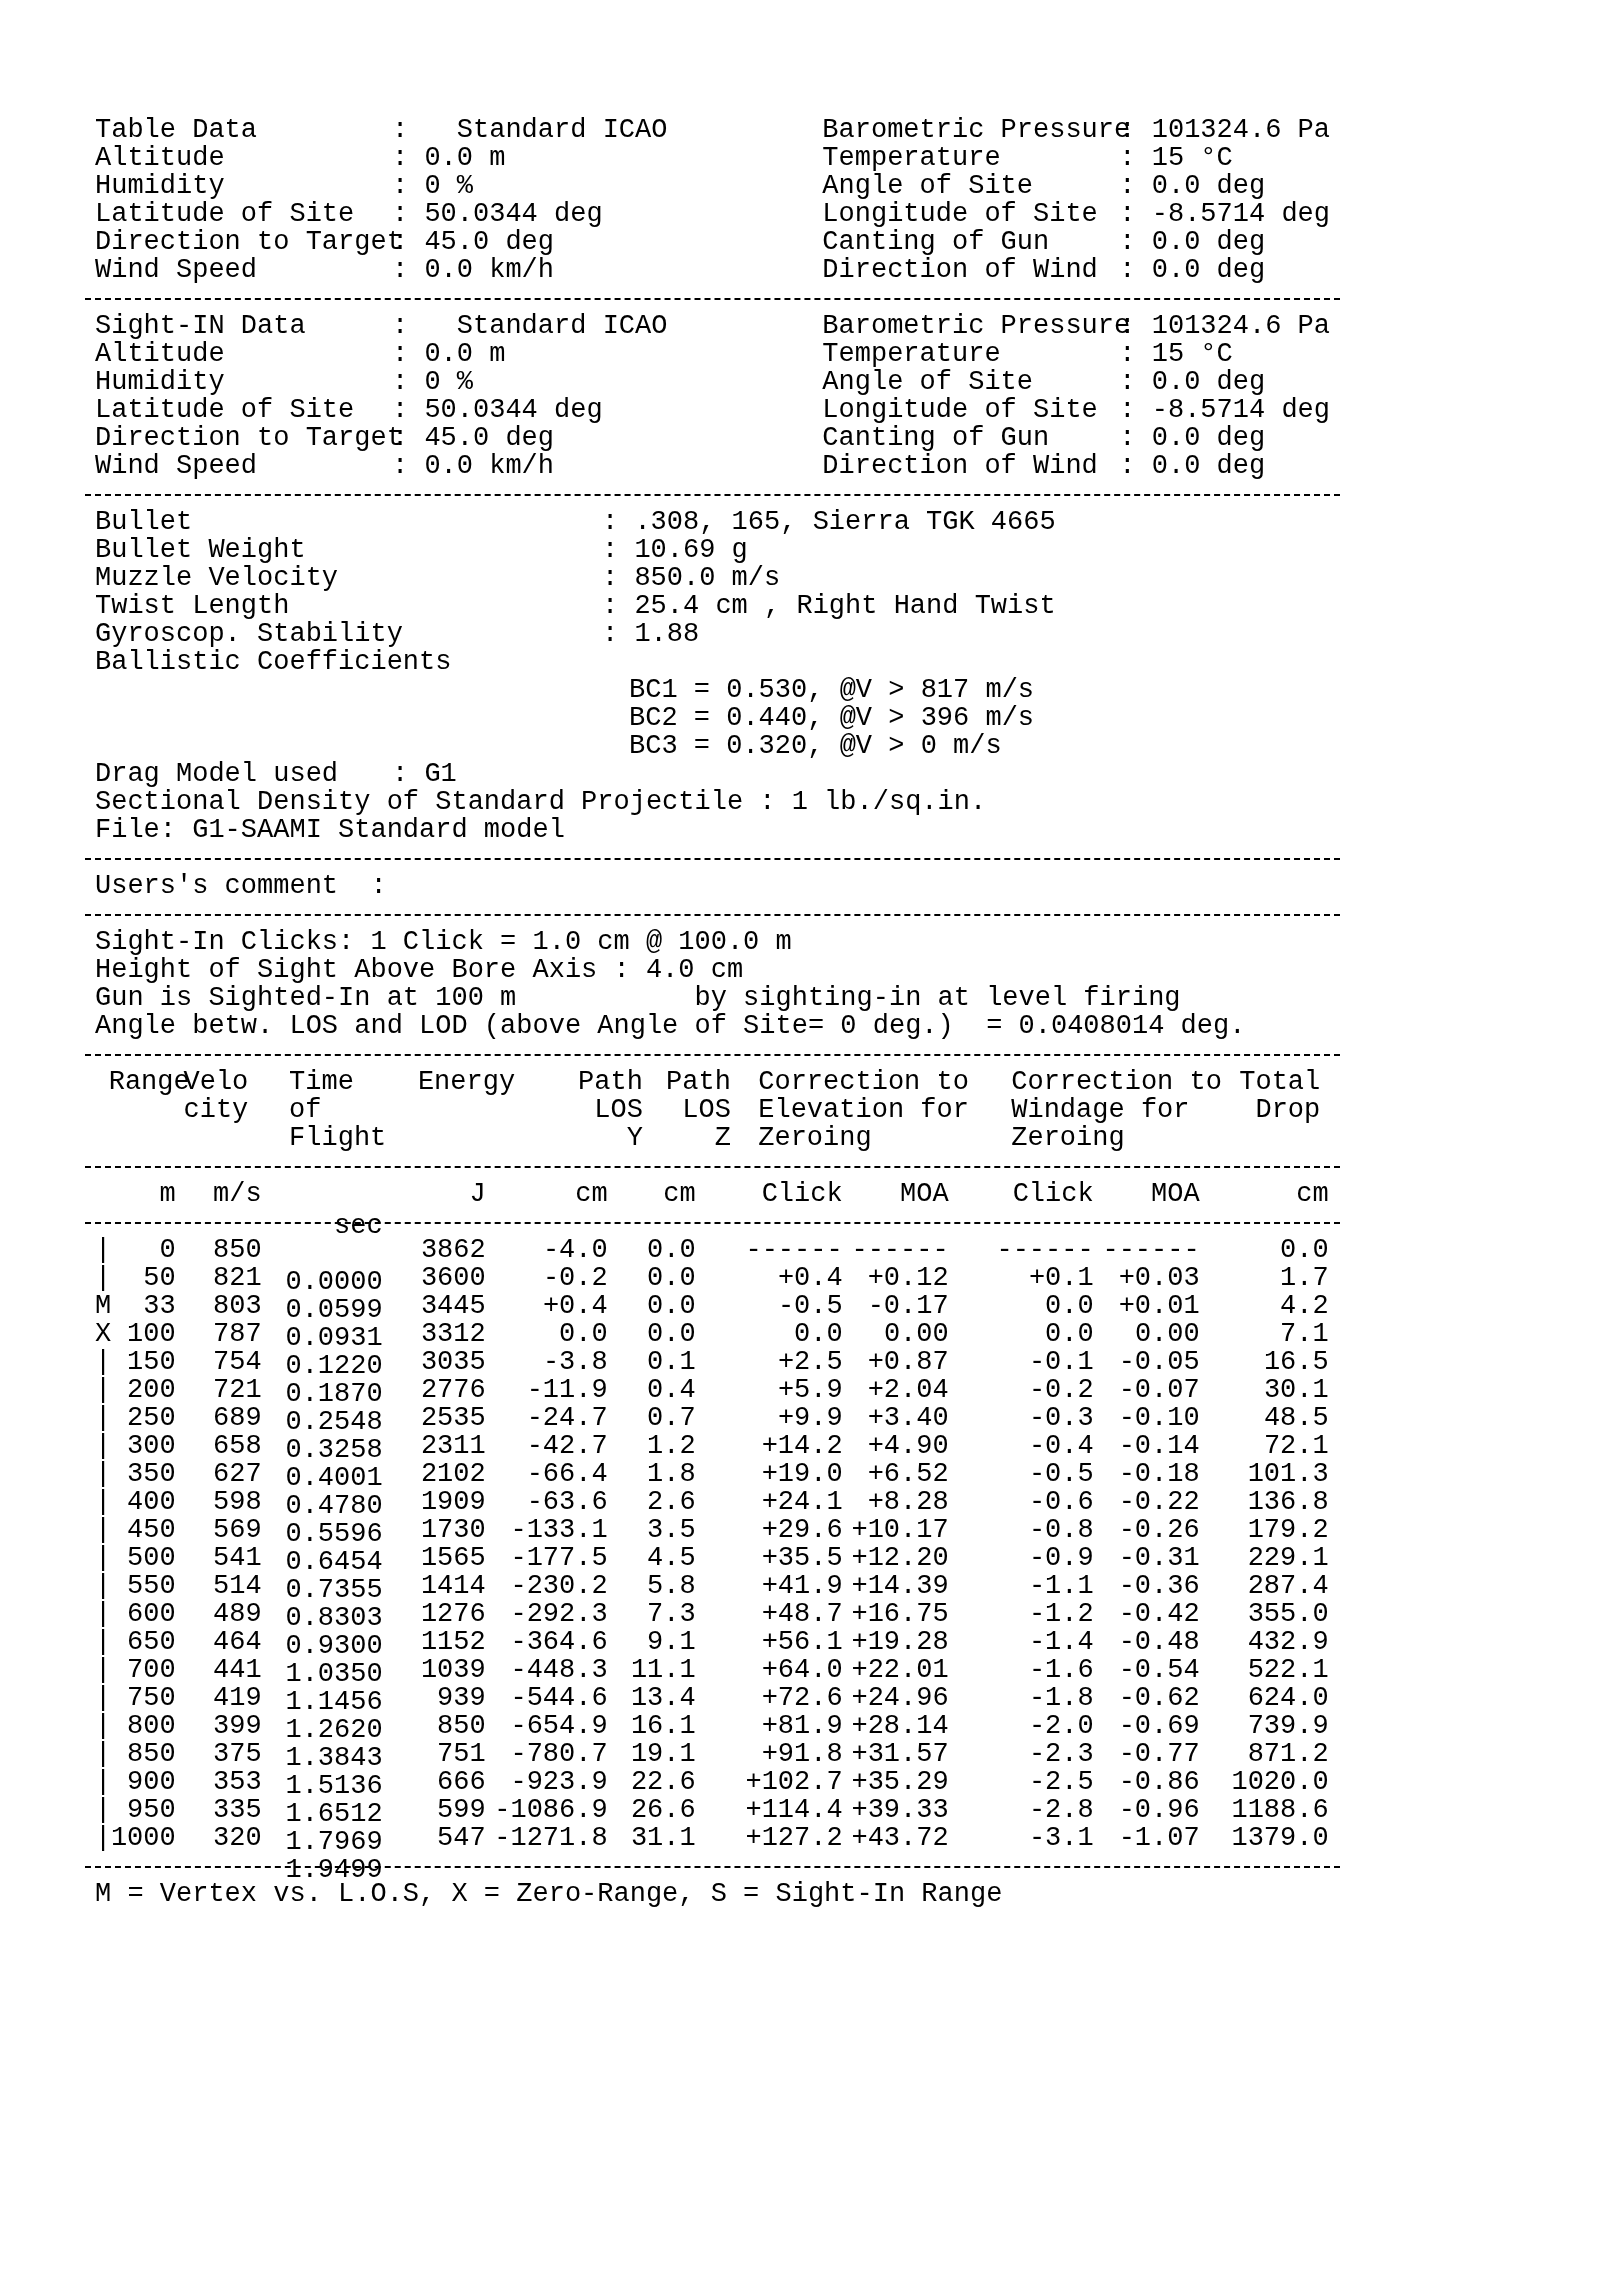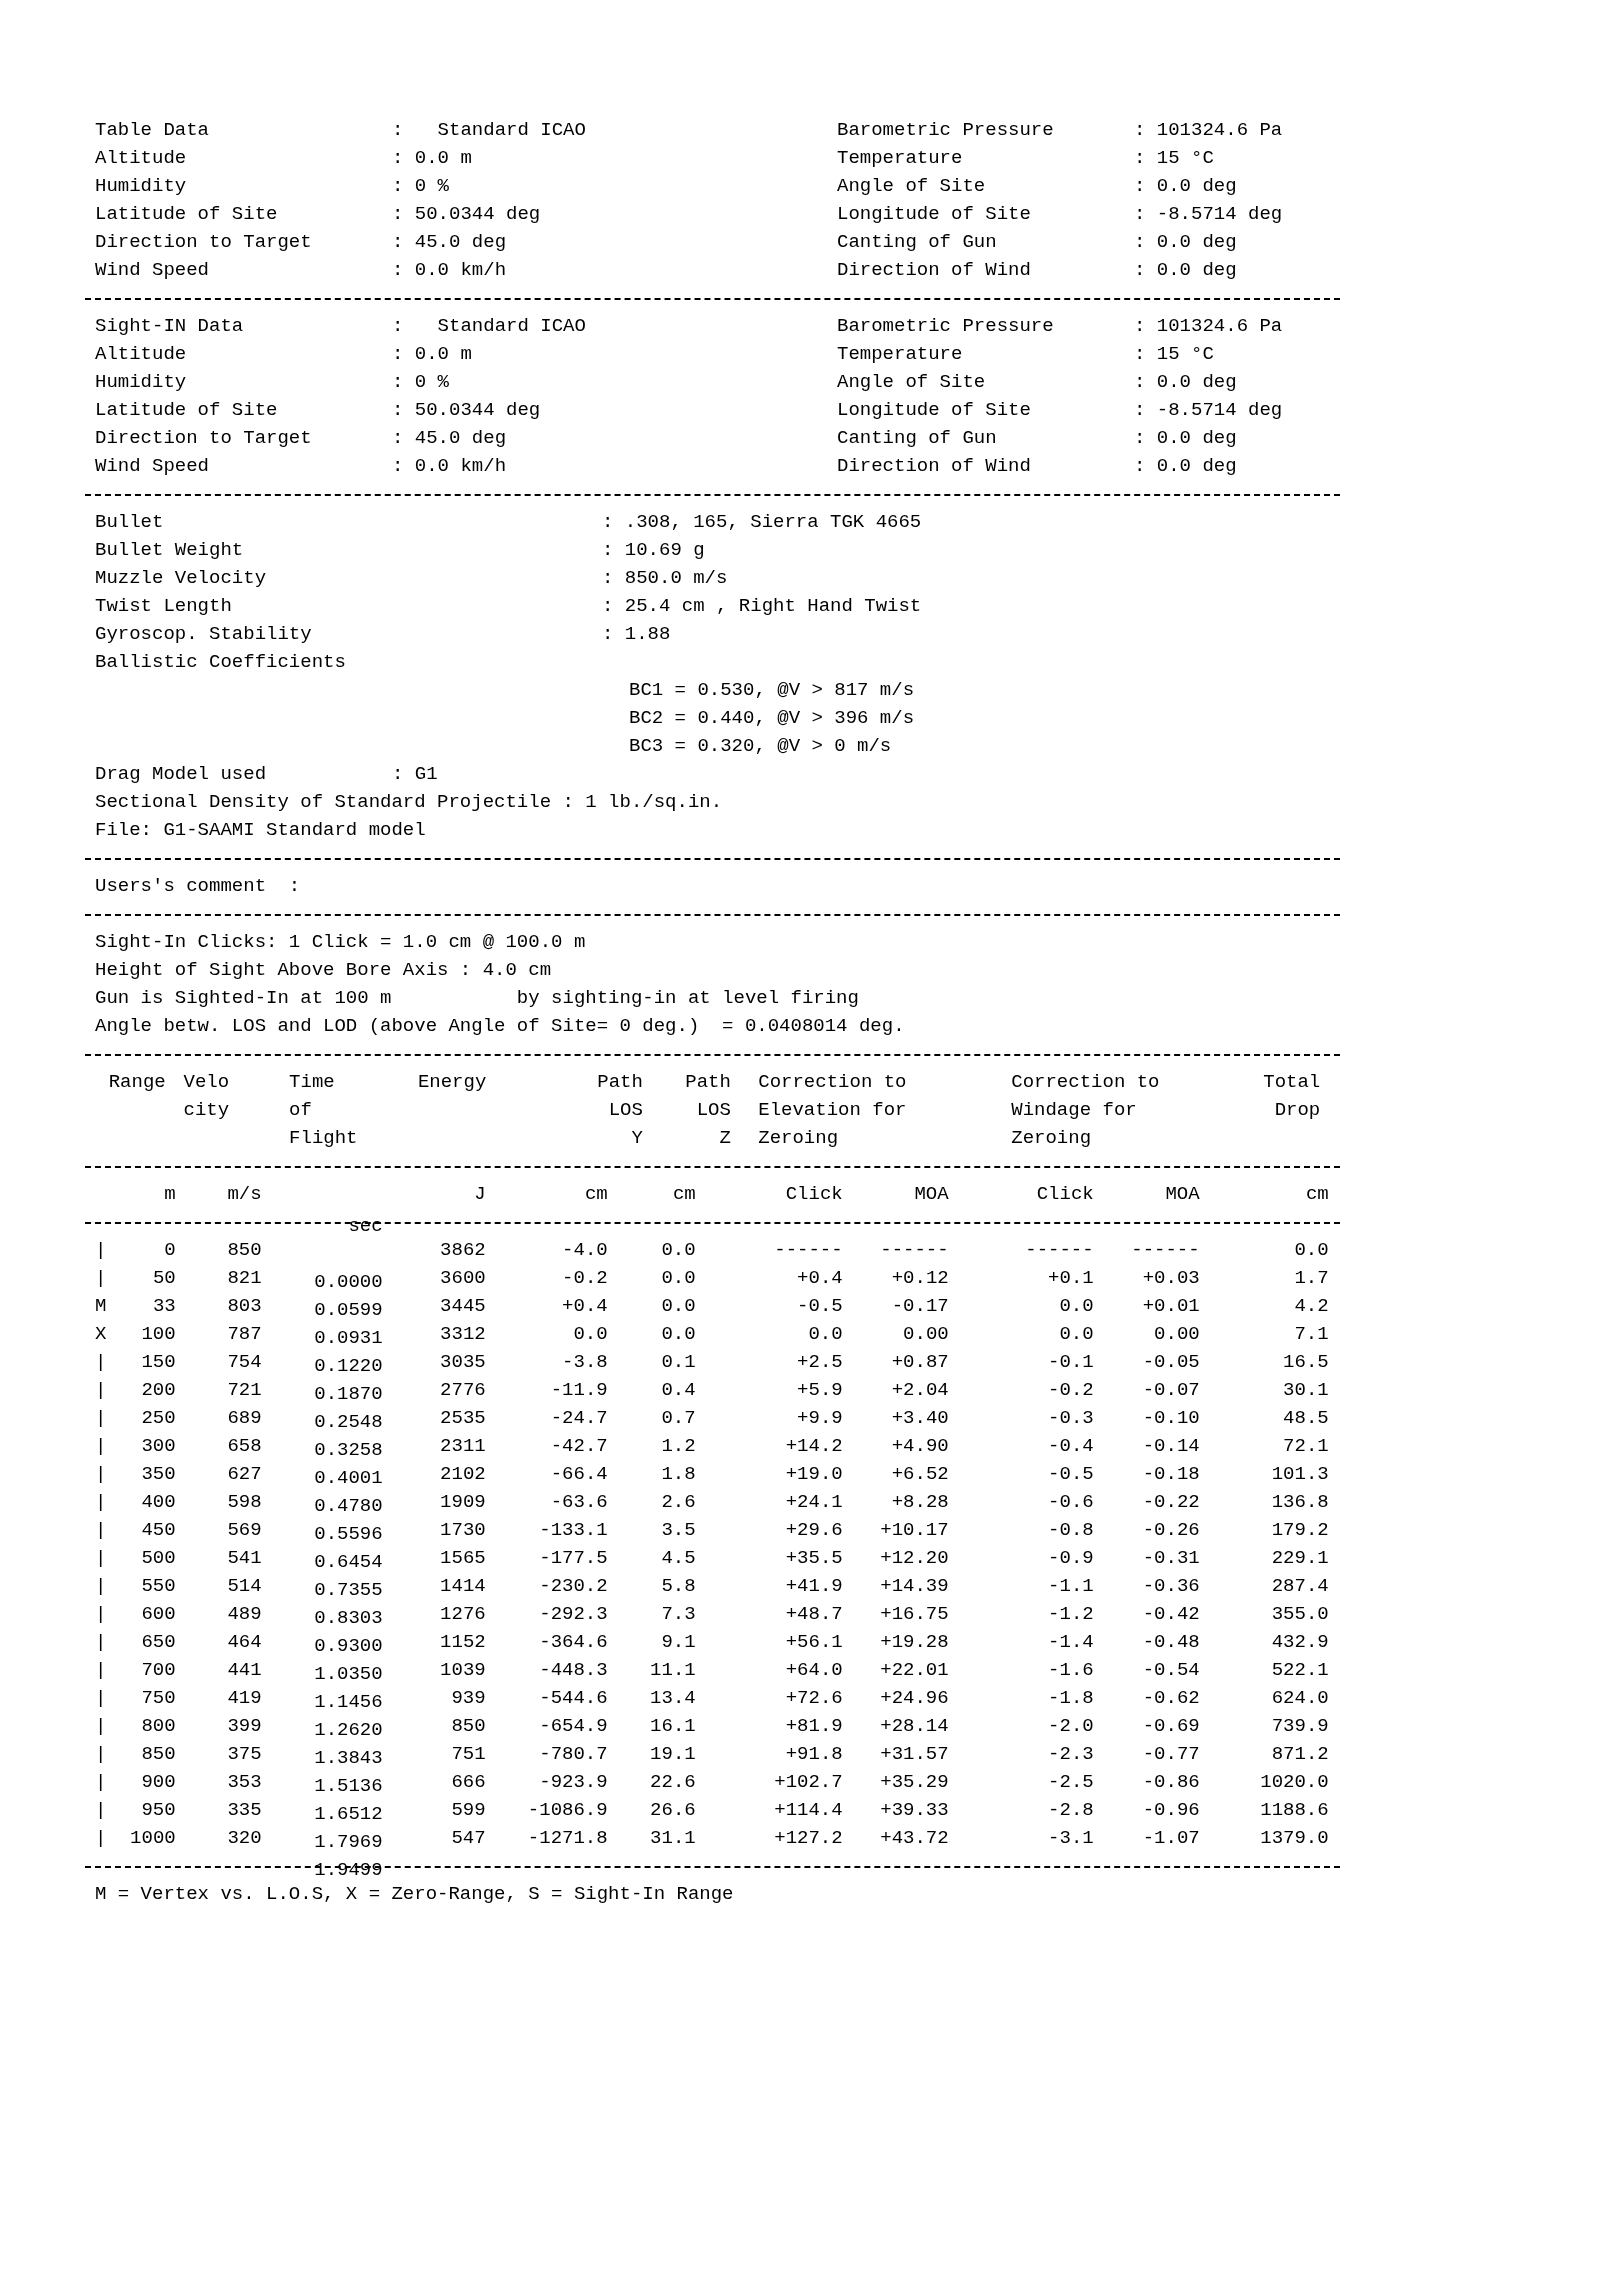--- a/index.html
+++ b/index.html
@@ -1,20 +1,20 @@
 <!DOCTYPE html>
 <html><head>
 <meta charset="utf-8">
 <style>
   html, body { margin: 0; padding: 0; background: #ffffff; }
   body { width: 1621px; height: 2293px; position: relative; overflow: hidden; color: #000; }
   .page {
     position: absolute; left: 95px; top: 116px; width: 1235px;
     font-family: "Liberation Mono", "DejaVu Sans Mono", monospace;
-    font-size: 19px; line-height: 28px;
+    font-size: 27px; line-height: 28px;
   }
   .line { white-space: pre; height: 28px; display: flex; }
   .sep { height: 28px; position: relative; width: 1235px; }
   .sep::after {
     content: ""; position: absolute; left: -9.8px; right: -9.8px; top: 13.7px;
     border-top: 2px dashed #000;
   }
   .col2 { display: flex; }
   .k-left { width: 297px; }
   .k-right { width: 297px; }

